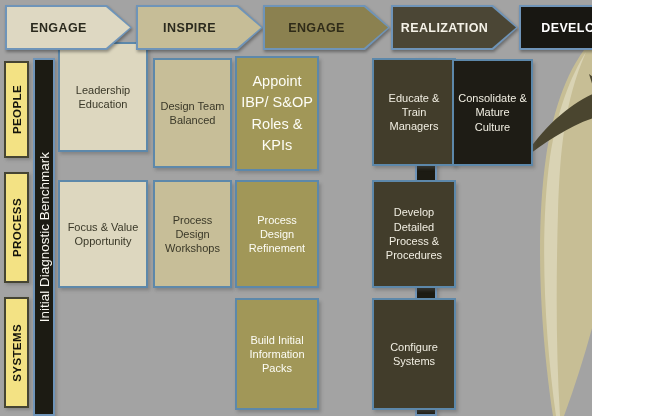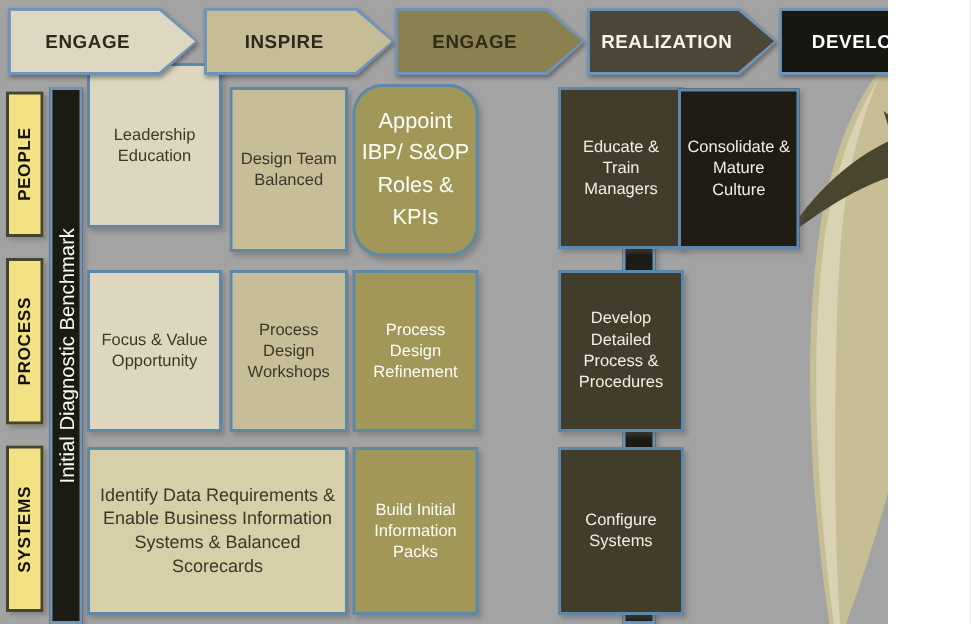--- a/index.html
+++ b/index.html
@@ -18,21 +18,21 @@
   .box{position:absolute;z-index:2;border:2px solid #5d88aa;box-sizing:border-box;
     box-shadow:2px 2.5px 3px rgba(90,90,90,.4);
     display:flex;align-items:center;justify-content:center;text-align:center;
     padding:4px;font-size:11px;line-height:1.3;}
   .c-light{background:#ddd7bf;color:#3a3828;}
   .c-tan{background:#c7be98;color:#3a3828;}
   .c-olive{background:#a19758;color:#fdfdf6;}
   .c-dark{background:#423d2b;color:#f1eee2;margin-left:44px;}
   .c-black{background:#1e1c15;color:#f1eee2;}
   .c-wide{background:#d7cfa8;color:#3a3828;font-size:12px;}
-  .big{font-size:14.5px;line-height:1.45;border-radius:20px;}
+  .big{font-size:14.5px;line-height:1.45;}
 
   
   .vtext{writing-mode:vertical-rl;transform:rotate(180deg);}
   .ylabel{position:absolute;left:4px;width:25px;z-index:2;background:#f3e284;
     border:2px solid #454433;box-sizing:border-box;box-shadow:2px 2px 3px rgba(90,90,90,.4);
     display:flex;align-items:center;justify-content:center;
     color:#14140c;font-weight:bold;font-size:11.5px;letter-spacing:.4px;}
   .vbar{position:absolute;width:22px;top:58px;height:358px;z-index:2;background:#1c1b13;
     border:2px solid #6f94b8;box-sizing:border-box;box-shadow:2px 2px 3px rgba(90,90,90,.4);
     display:flex;align-items:center;justify-content:center;color:#fbfaf3;}
@@ -123,23 +123,20 @@
   <div class="box c-light" style="left:58px;top:180px;width:90px;height:108px">
     <span>Focus &amp; Value Opportunity</span>
   </div>
   <div class="box c-olive" style="left:235px;top:180px;width:84px;height:108px">
     <span>Process Design Refinement</span>
   </div>
   <div class="box c-dark" style="left:328px;top:180px;width:84px;height:108px">
     <span>Develop Detailed Process &amp; Procedures</span>
   </div>
 
-  <div class="box c-wide" style="left:58px;top:298px;width:174px;height:112px">
-    <span>Identify Data Requirements &amp; Enable Business Information Systems &amp; Balanced Scorecards</span>
-  </div>
   <div class="box c-olive" style="left:235px;top:298px;width:84px;height:112px">
     <span>Build Initial Information Packs</span>
   </div>
   <div class="box c-dark" style="left:328px;top:298px;width:84px;height:112px">
     <span>Configure Systems</span>
   </div>
 
 </div>
 
 </body></html>

